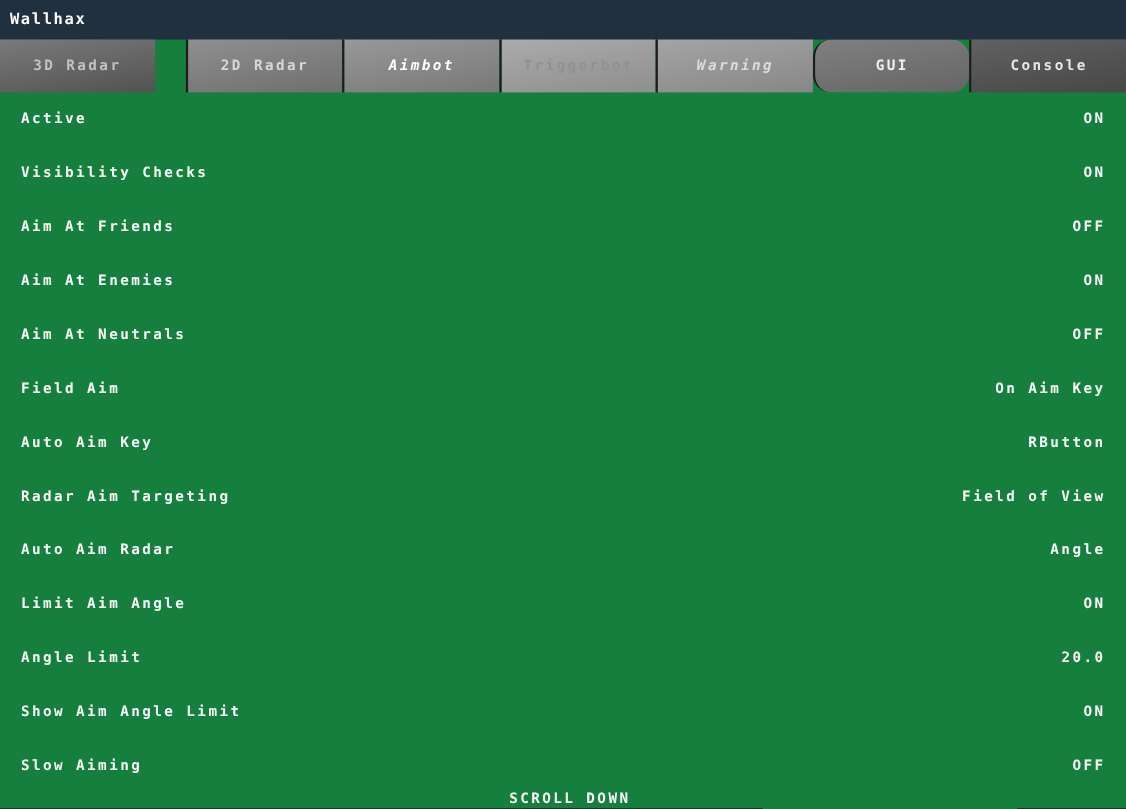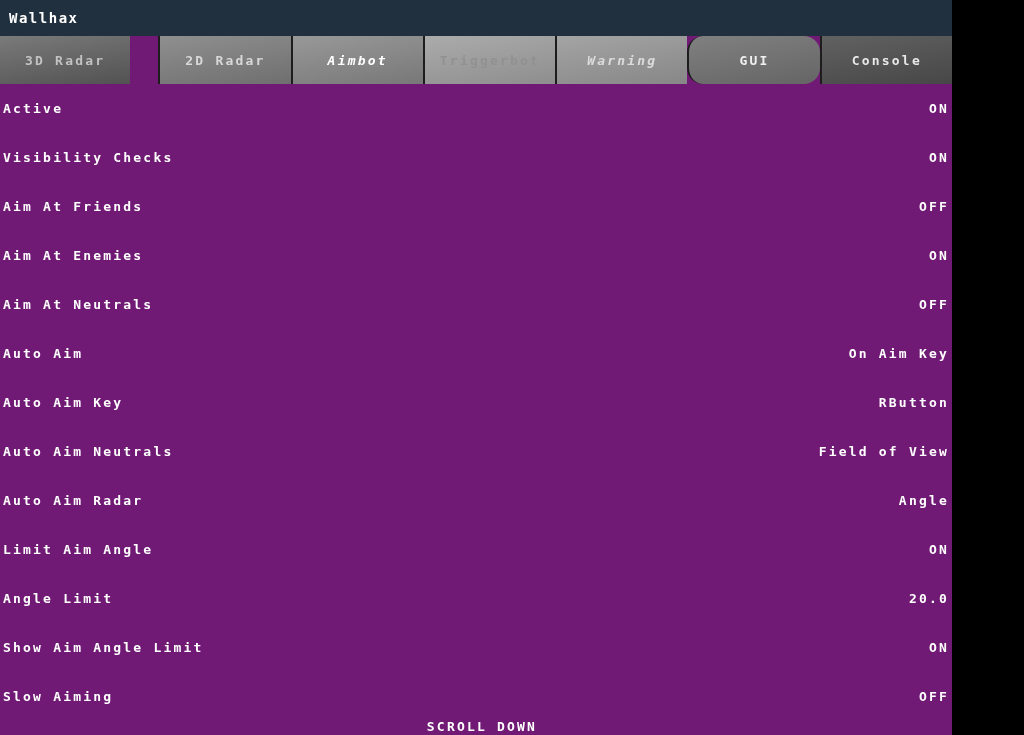--- a/index.html
+++ b/index.html
@@ -2,23 +2,23 @@
 <html><head>
 <meta charset="utf-8">
 <style>
   html, body {
     margin: 0;
     padding: 0;
     background: #000000;
   }
   #app {
     position: relative;
-    width: 952px;
+    width: 1024px;
     height: 735px;
-    background: #701a75;
+    background: #15803d;
     overflow: hidden;
     font-family: "DejaVu Sans Mono", "Liberation Mono", monospace;
     font-weight: bold;
   }
 
   
   .titlebar {
     height: 36px;
     background: #20303f;
     display: flex;
@@ -61,21 +61,21 @@
     position: absolute;
     top: 84px;
     left: 0;
     right: 0;
   }
   .row {
     height: 49px;
     display: flex;
     align-items: center;
     justify-content: space-between;
-    padding: 0 3px;
+    padding: 0 19px;
     box-sizing: border-box;
     color: #ffffff;
     font-size: 13px;
     letter-spacing: 2.2px;
     cursor: pointer;
   }
   .row .value { text-align: right; }
 
   
   .scroll-hint {
@@ -123,29 +123,29 @@
     </div>
     <div class="row">
       <span class="label">Aim At Enemies</span>
       <span class="value">ON</span>
     </div>
     <div class="row">
       <span class="label">Aim At Neutrals</span>
       <span class="value">OFF</span>
     </div>
     <div class="row">
-      <span class="label">Auto Aim</span>
+      <span class="label">Field Aim</span>
       <span class="value">On Aim Key</span>
     </div>
     <div class="row">
       <span class="label">Auto Aim Key</span>
       <span class="value">RButton</span>
     </div>
     <div class="row">
-      <span class="label">Auto Aim Neutrals</span>
+      <span class="label">Radar Aim Targeting</span>
       <span class="value">Field of View</span>
     </div>
     <div class="row">
       <span class="label">Auto Aim Radar</span>
       <span class="value">Angle</span>
     </div>
     <div class="row">
       <span class="label">Limit Aim Angle</span>
       <span class="value">ON</span>
     </div>

